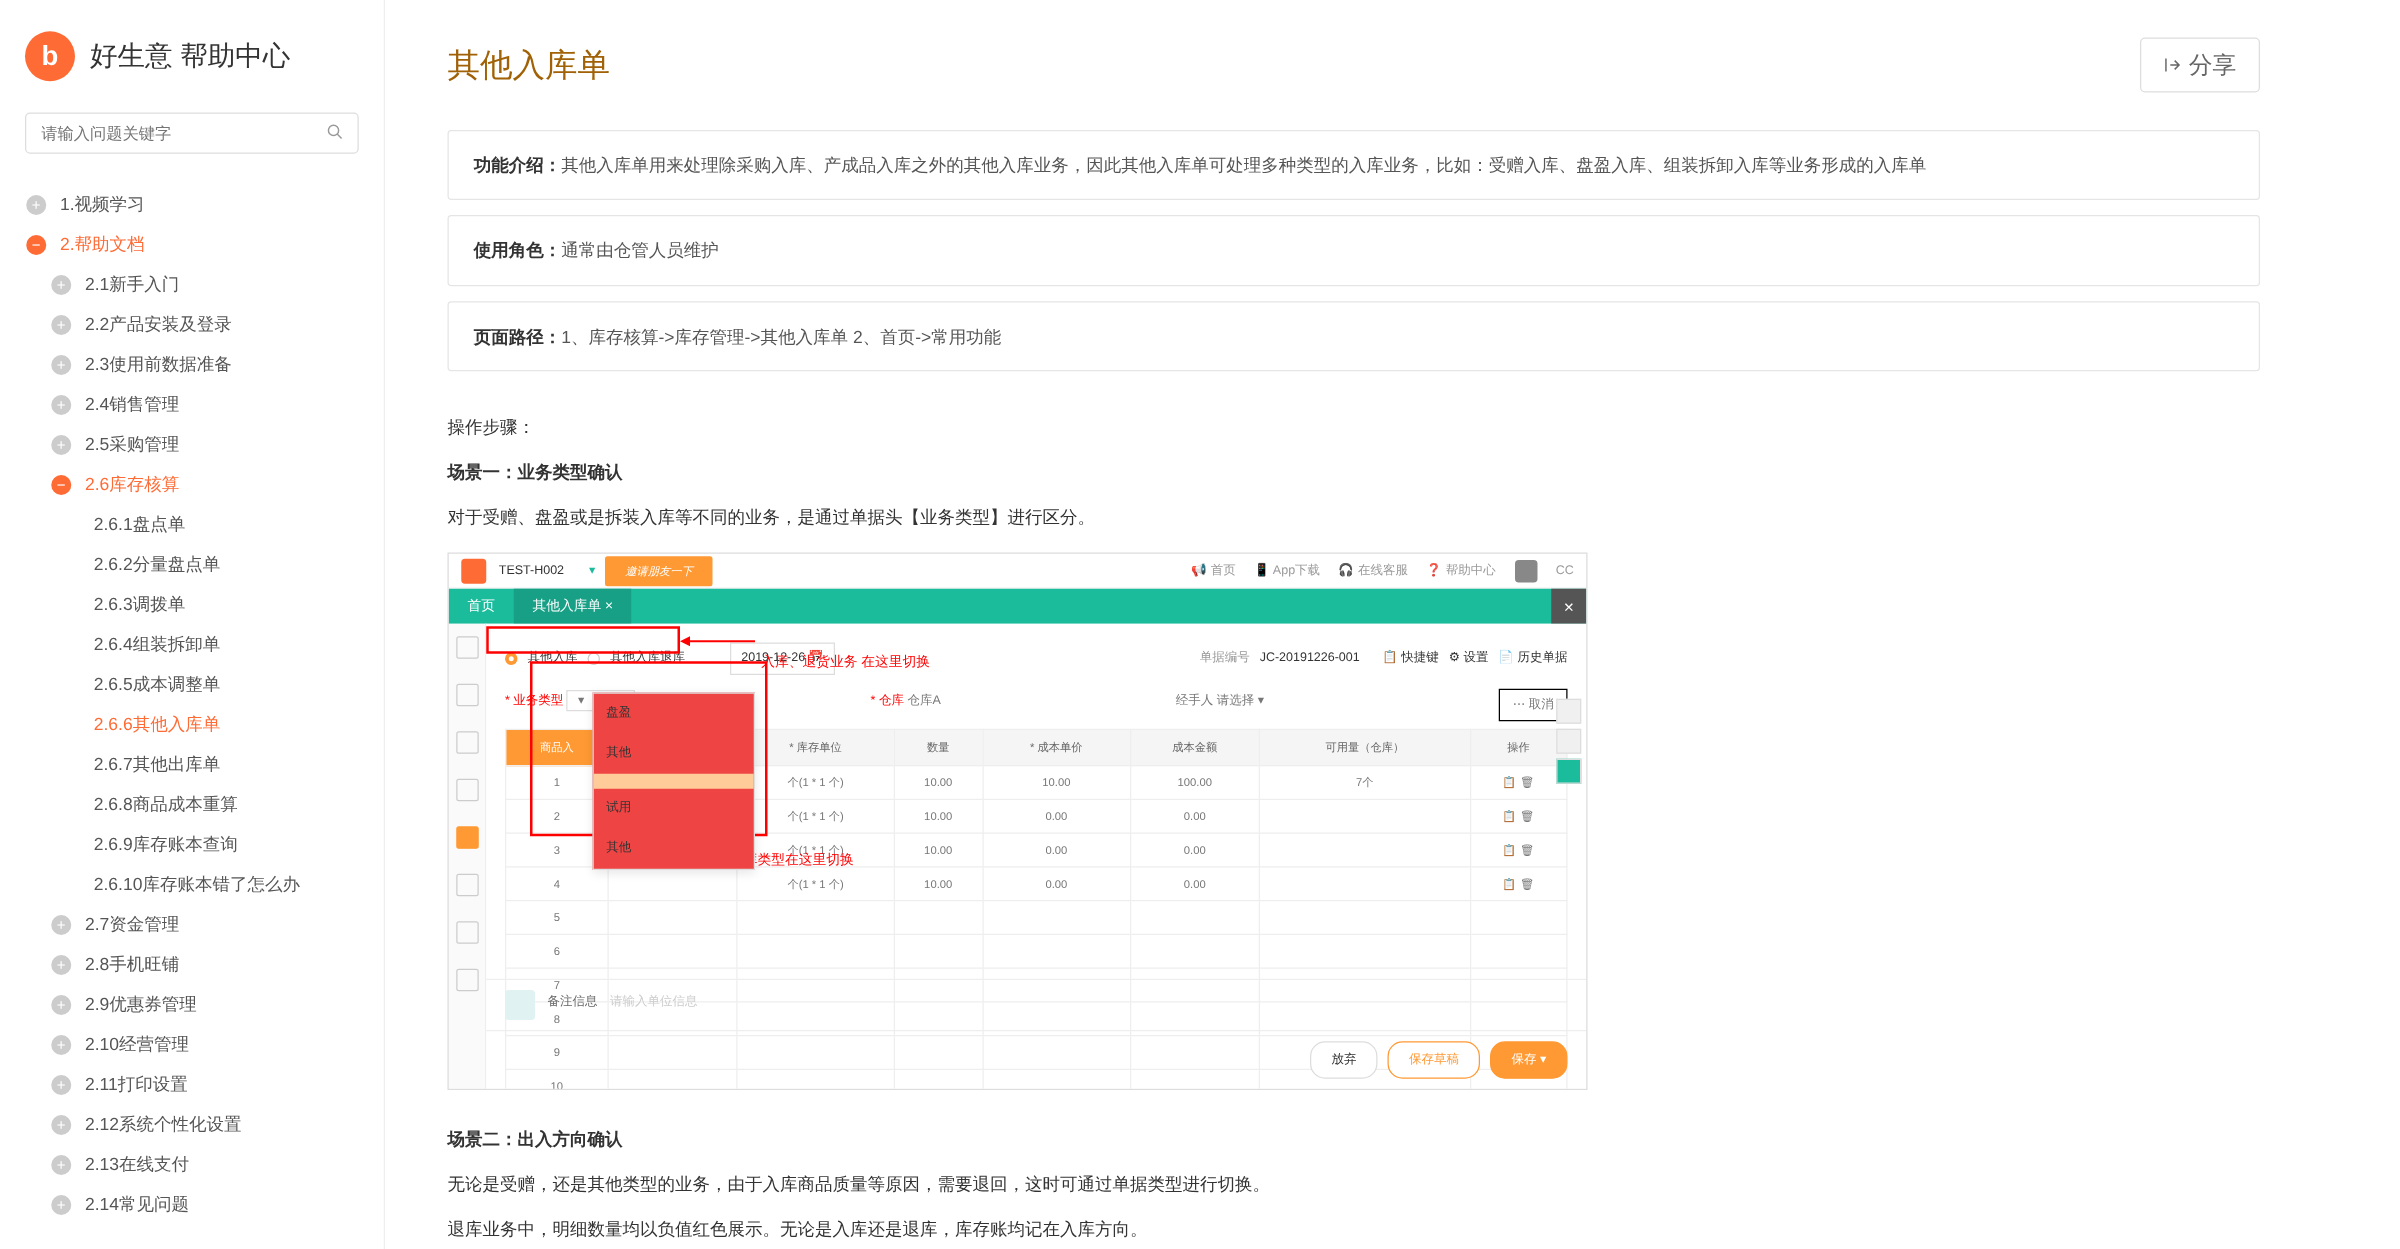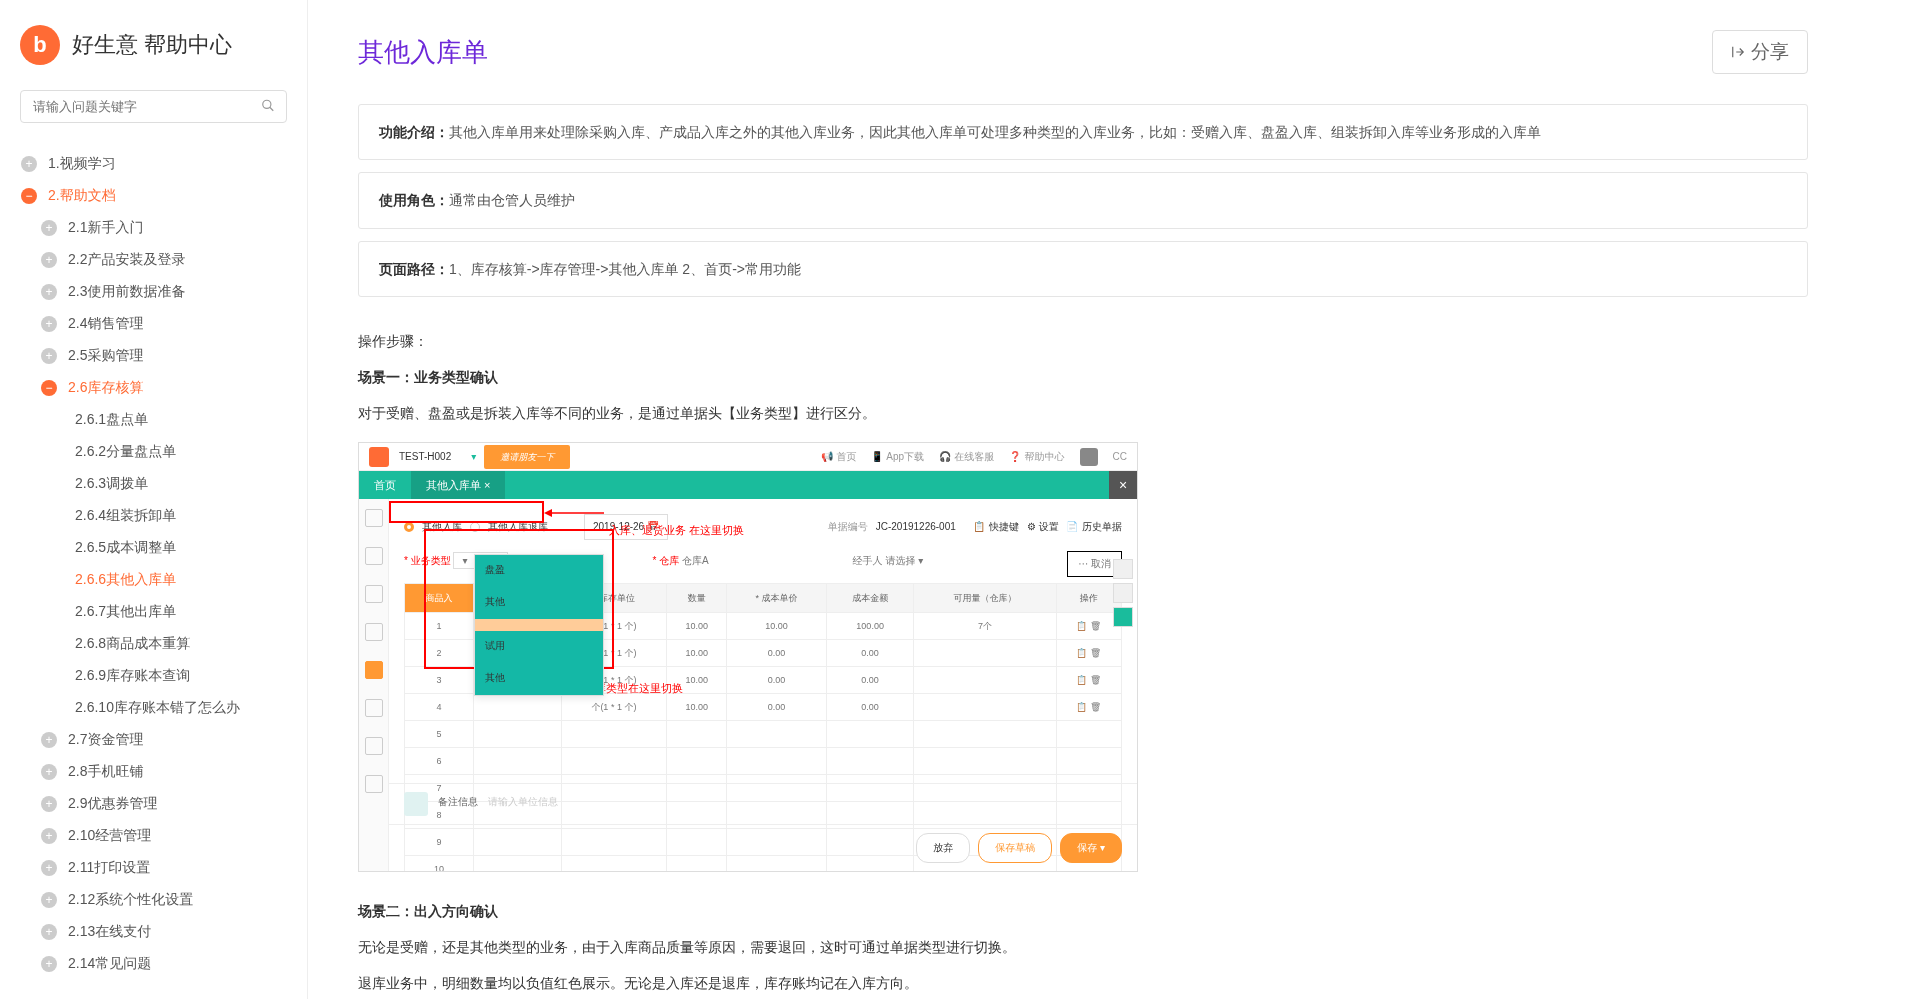--- a/index.html
+++ b/index.html
@@ -21,31 +21,31 @@
     .nav-item.active { color: #ff6b35; }
     .nav-item .icon { width: 18px; height: 18px; margin-right: 10px; display: flex; align-items: center; justify-content: center; }
     .nav-item.indent-1 { padding-left: 20px; }
     .nav-item.indent-2 { padding-left: 55px; }
     
     .plus-icon, .minus-icon { width: 16px; height: 16px; border-radius: 50%; background: #ccc; color: #fff; display: flex; align-items: center; justify-content: center; font-size: 12px; line-height: 1; }
     .minus-icon { background: #ff6b35; }
     
     .main-content { flex: 1; padding: 30px 50px; max-width: 1550px; }
     .page-header { display: flex; justify-content: space-between; align-items: center; margin-bottom: 30px; }
-    .page-title { font-size: 26px; font-weight: normal; color: #6d28d9; text-align: center; }
+    .page-title { font-size: 26px; font-weight: normal; color: #a16207; text-align: center; }
     .share-btn { padding: 8px 18px; border: 1px solid #ddd; border-radius: 4px; background: #fff; cursor: pointer; color: #666; display: flex; align-items: center; gap: 6px; font-size: 19px; }
     
     .info-box { border: 1px solid #e5e5e5; padding: 16px 20px; margin-bottom: 12px; border-radius: 3px; font-size: 14px; color: #555; line-height: 1.6; }
     .info-label { font-weight: bold; color: #333; }
     
     .content-section { margin-top: 30px; line-height: 2; }
     .content-section p { margin-bottom: 8px; }
     .section-title { font-weight: bold; color: #333; }
     
-    .screenshot { width: 780px; height: 430px; border: 1px solid #ddd; margin: 15px 0 25px; background: #f9f9f9; position: relative; overflow: hidden; }
+    .screenshot { width: 912px; height: 430px; border: 1px solid #ddd; margin: 15px 0 25px; background: #f9f9f9; position: relative; overflow: hidden; }
     .ss-header { height: 28px; background: #fff; display: flex; align-items: center; padding: 0 10px; font-size: 10px; border-bottom: 1px solid #eee; }
     .ss-logo { width: 20px; height: 20px; background: #ff6b35; border-radius: 3px; margin-right: 10px; }
     .ss-header-right { margin-left: auto; display: flex; gap: 15px; color: #999; align-items: center; }
     .ss-avatar { width: 18px; height: 18px; background: #888; border-radius: 3px; }
     .ss-orange-btn { background: #ff9933; color: #fff; padding: 3px 16px; border-radius: 2px; font-size: 9px; margin-left: 8px; font-style: italic; }
     
     .ss-tabs { height: 28px; background: #1abc9c; display: flex; align-items: center; }
     .ss-tab { padding: 0 15px; height: 100%; display: flex; align-items: center; font-size: 11px; color: #fff; }
     .ss-tab.dark { background: #17a085; }
     .ss-tabs-close { margin-left: auto; width: 28px; background: #555; color: #fff; height: 100%; display: flex; align-items: center; justify-content: center; font-size: 14px; }
@@ -65,21 +65,21 @@
     .ss-radio.checked { border: 3px solid #ff9933; }
     .ss-date { border: 1px solid #ddd; padding: 2px 8px; font-size: 10px; }
     
     .ss-form-row { display: flex; justify-content: space-between; font-size: 10px; padding: 6px 0; color: #777; }
     
     .ss-table { width: 100%; font-size: 9px; border-collapse: collapse; }
     .ss-table th { background: #f5f5f5; padding: 5px 3px; border: 1px solid #eee; color: #666; font-weight: normal; }
     .ss-table th:first-child { background: #ff9933; color: #fff; }
     .ss-table td { padding: 4px 3px; border: 1px solid #eee; text-align: center; color: #777; height: 18px; }
     
-    .ss-dropdown { position: absolute; background: #14b8a6; border: 1px solid #ddd; width: 130px; font-size: 10px; box-shadow: 0 2px 8px rgba(0,0,0,0.1); z-index: 10; font-family: Liberation Mono, monospace; }
+    .ss-dropdown { position: absolute; background: #ef4444; border: 1px solid #ddd; width: 130px; font-size: 10px; box-shadow: 0 2px 8px rgba(0,0,0,0.1); z-index: 10; }
     .ss-dropdown-item { padding: 6px 10px; }
     .ss-dropdown-item.highlight { background: #ffcc99; }
     
     .ss-footer { position: absolute; bottom: 0; left: 30px; right: 0; border-top: 1px solid #eee; }
     .ss-remark { padding: 8px 15px; font-size: 10px; color: #aaa; display: flex; gap: 10px; }
     .ss-remark-icon { width: 24px; height: 24px; background: #e0f2f1; border-radius: 3px; }
     .ss-buttons { display: flex; justify-content: flex-end; gap: 8px; padding: 8px 15px; border-top: 1px solid #eee; }
     .ss-btn { padding: 4px 16px; font-size: 10px; border: 1px solid #ddd; border-radius: 12px; background: #fff; }
     .ss-btn.orange-border { border-color: #ff9933; color: #ff9933; }
     .ss-btn.orange { background: #ff9933; color: #fff; border-color: #ff9933; }

